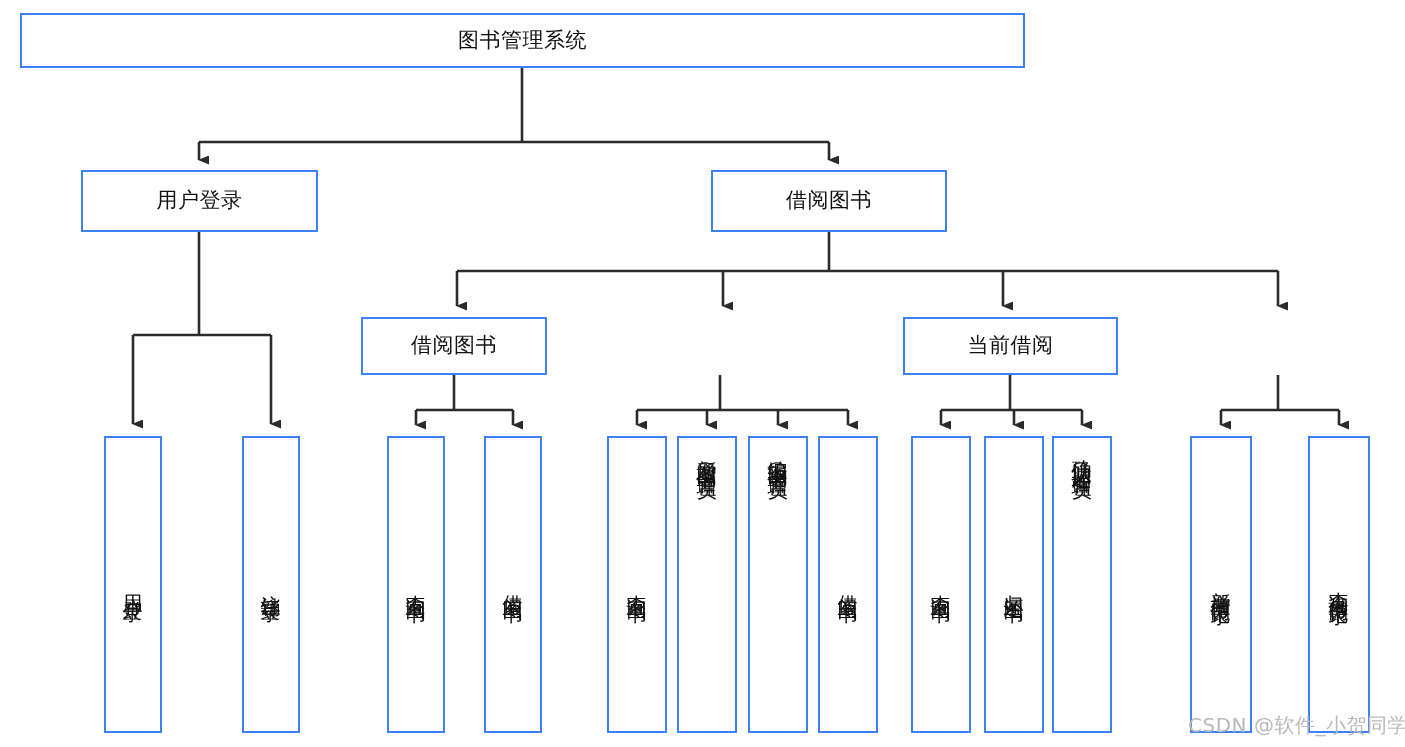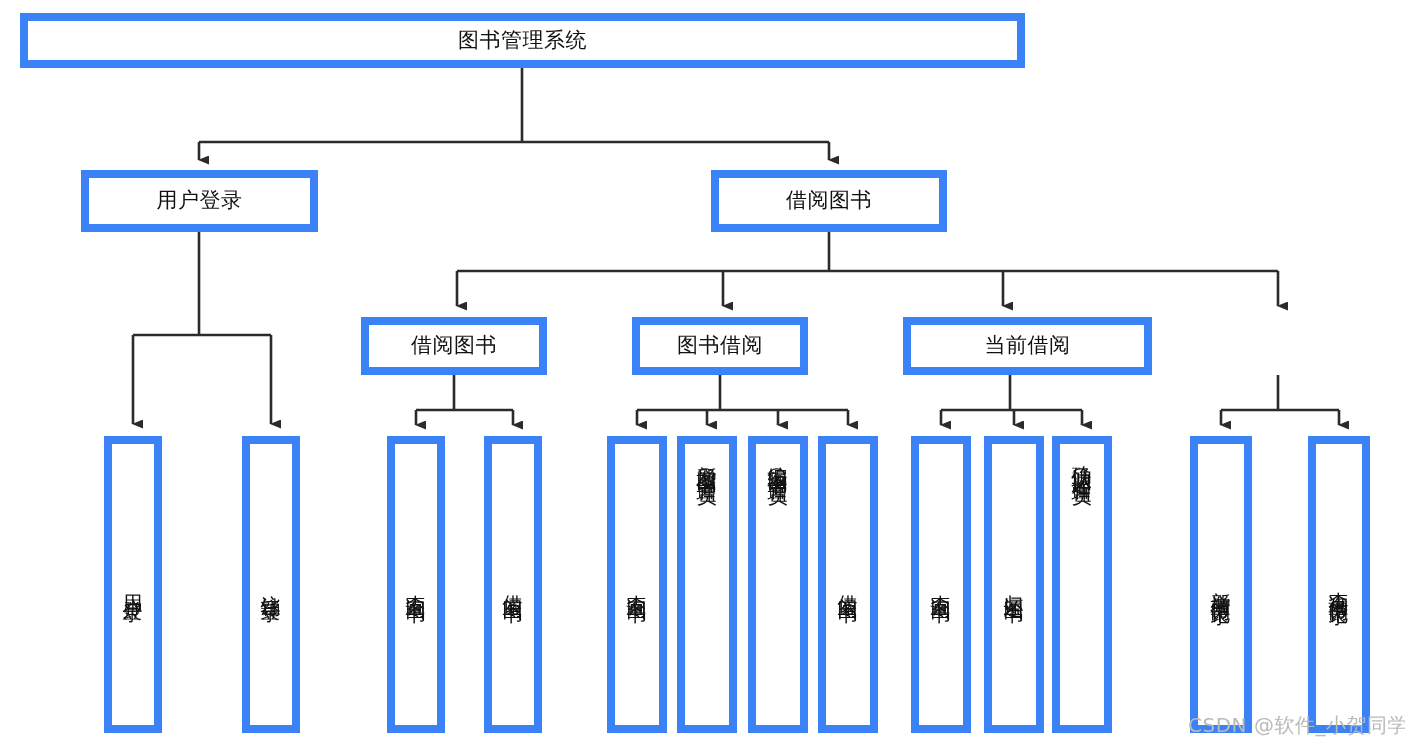--- a/index.html
+++ b/index.html
@@ -25,21 +25,21 @@
     left: 0;
     top: 0;
     width: 1405px;
     height: 747px;
     pointer-events: none;
   }
   .node-box {
     position: absolute;
     box-sizing: border-box;
     background: #ffffff;
-    border: 8px solid #3b82f6;
+    border: 2px solid #3b82f6;
     display: flex;
     align-items: center;
     justify-content: center;
     overflow: hidden;
   }
   .node-label-h {
     font-size: 21px;
     color: #111111;
     line-height: 1.2;
     letter-spacing: 0.5px;
@@ -147,24 +147,21 @@
   <div class="node-box" style="left:81px; top:170px; width:237px; height:62px;">
     <span class="node-label-h">用户登录</span>
   </div>
   <div class="node-box" style="left:711px; top:170px; width:236px; height:62px;">
     <span class="node-label-h">借阅图书</span>
   </div>
 
   <div class="node-box" style="left:361px; top:317px; width:186px; height:58px;">
     <span class="node-label-h">借阅图书</span>
   </div>
-  <div class="node-box" style="left:632px; top:317px; width:176px; height:58px;">
-    <span class="node-label-h">图书借阅</span>
-  </div>
-  <div class="node-box" style="left:903px; top:317px; width:249px; height:58px;">
+  <div class="node-box" style="left:903px; top:317px; width:215px; height:58px;">
     <span class="node-label-h">当前借阅</span>
   </div>
 
   <div class="node-box vertical" style="left:104px; top:436px; width:58px; height:297px;">
     <span class="node-label-v">用户登录</span>
   </div>
   <div class="node-box vertical" style="left:242px; top:436px; width:58px; height:297px;">
     <span class="node-label-v">注销登录</span>
   </div>
 

